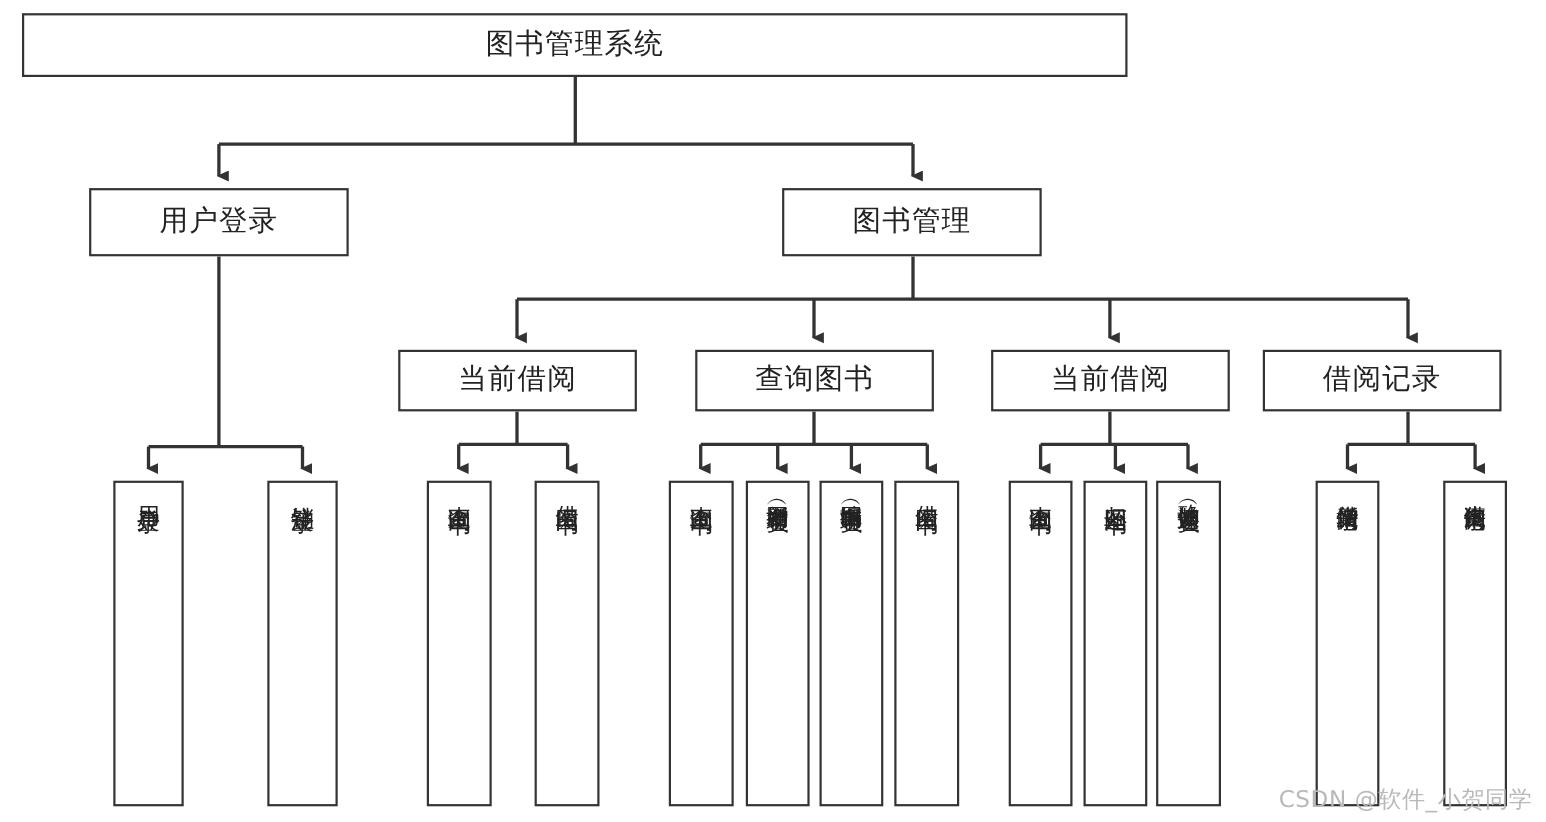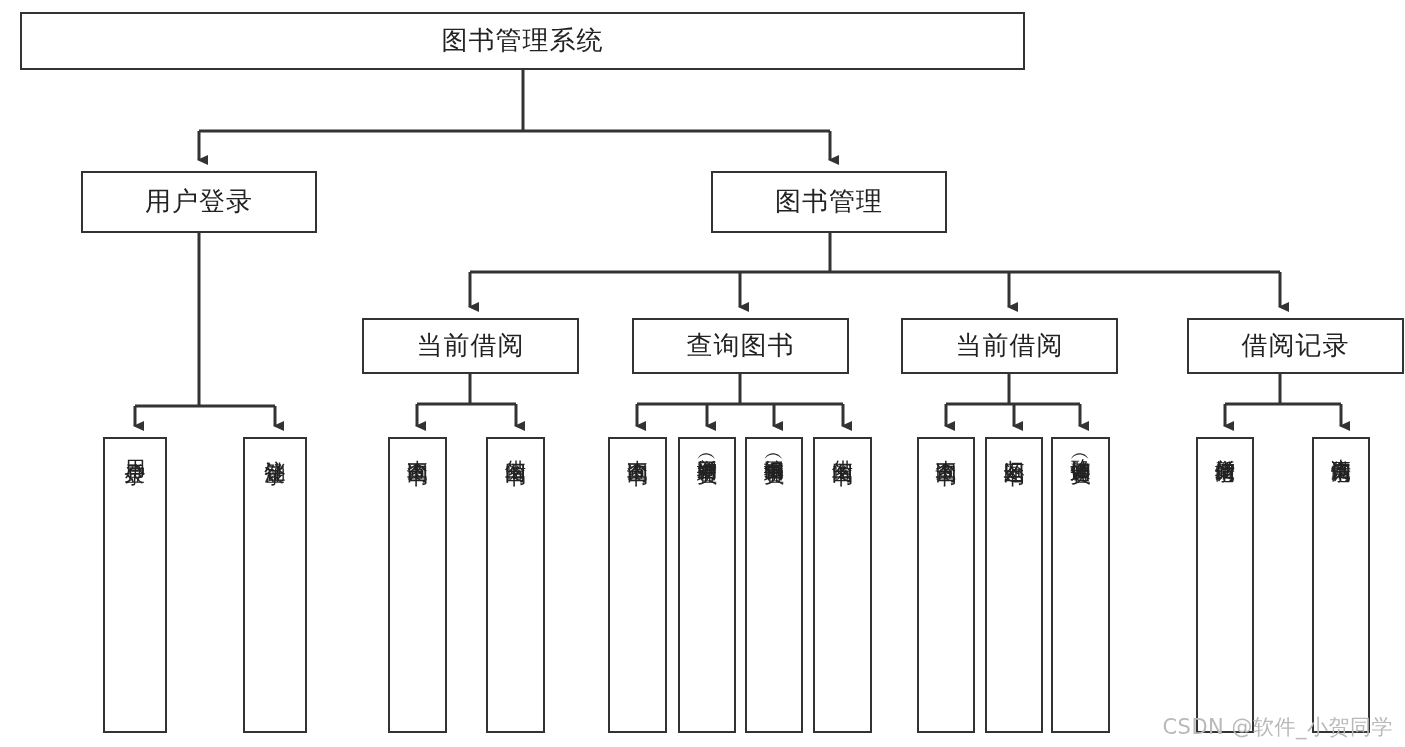--- a/index.html
+++ b/index.html
@@ -141,21 +141,21 @@
 
   <div class="node node-h" id="l3-0" style="left: 362px; top: 318px; width: 217px; height: 56px;">
     <span>当前借阅</span>
   </div>
   <div class="node node-h" id="l3-1" style="left: 632px; top: 318px; width: 217px; height: 56px;">
     <span>查询图书</span>
   </div>
   <div class="node node-h" id="l3-2" style="left: 901px; top: 318px; width: 217px; height: 56px;">
     <span>当前借阅</span>
   </div>
-  <div class="node node-h" id="l3-3" style="left: 1148px; top: 318px; width: 217px; height: 56px; margin-left: 39px;">
+  <div class="node node-h" id="l3-3" style="left: 1148px; top: 318px; width: 217px; height: 56px;">
     <span>借阅记录</span>
   </div>
 
   <div class="node node-v" id="lf-0" style="left: 103px; top: 437px; width: 64px; height: 296px;">
     <span class="vlabel">用户登录</span>
   </div>
   <div class="node node-v" id="lf-1" style="left: 243px; top: 437px; width: 64px; height: 296px;">
     <span class="vlabel">注销登录</span>
   </div>
   <div class="node node-v" id="lf-2" style="left: 388px; top: 437px; width: 59px; height: 296px;">

